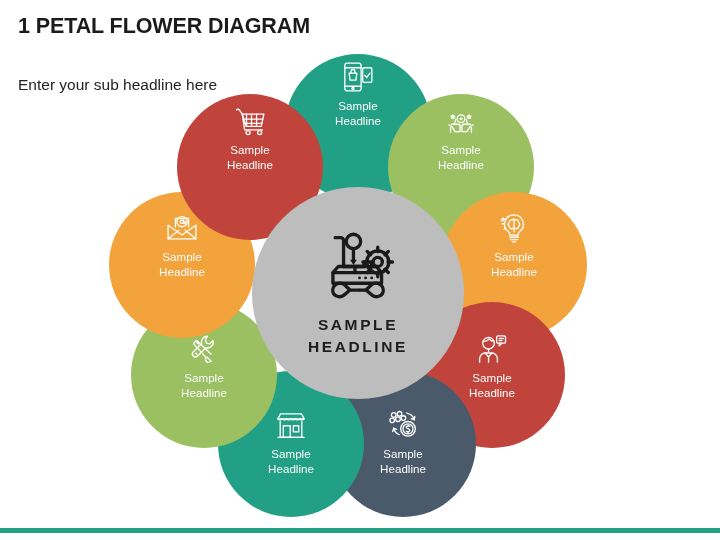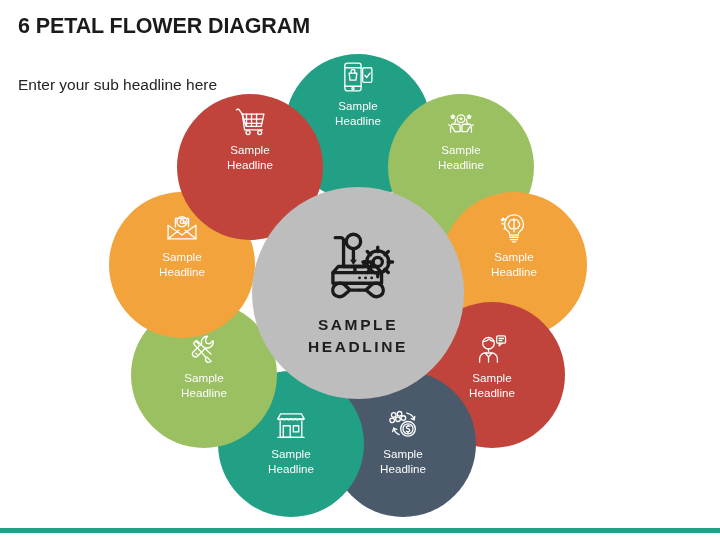--- a/index.html
+++ b/index.html
@@ -134,21 +134,21 @@
     width: 720px;
     height: 5px;
   }
 </style>
 </head>
 <body>
 
 <div id="slide" style="background: rgb(255, 255, 255);">
 
   <div id="header">
-    <h1 id="page-title" style="color: rgb(27, 27, 27);">6 PETAL FLOWER DIAGRAM</h1>
+    <h1 id="page-title" style="color: rgb(27, 27, 27);">1 PETAL FLOWER DIAGRAM</h1>
     <p id="page-subtitle" style="color: rgb(35, 35, 35); margin-top: 38px;">Enter your sub headline here</p>
   </div>
 
   <div id="flower">
 
     <div class="petal" style="left: 285px; top: 54px; background: rgb(34, 160, 133); padding-top: 6px;">
         <span class="petal-icon">
     <svg viewBox="0 0 44 44" fill="none" stroke="#ffffff" stroke-width="1.7" stroke-linecap="round" stroke-linejoin="round">
       <rect x="5" y="4" width="21" height="36" rx="3"></rect>
       <path d="M5 10 h21 M5 34 h21"></path>

